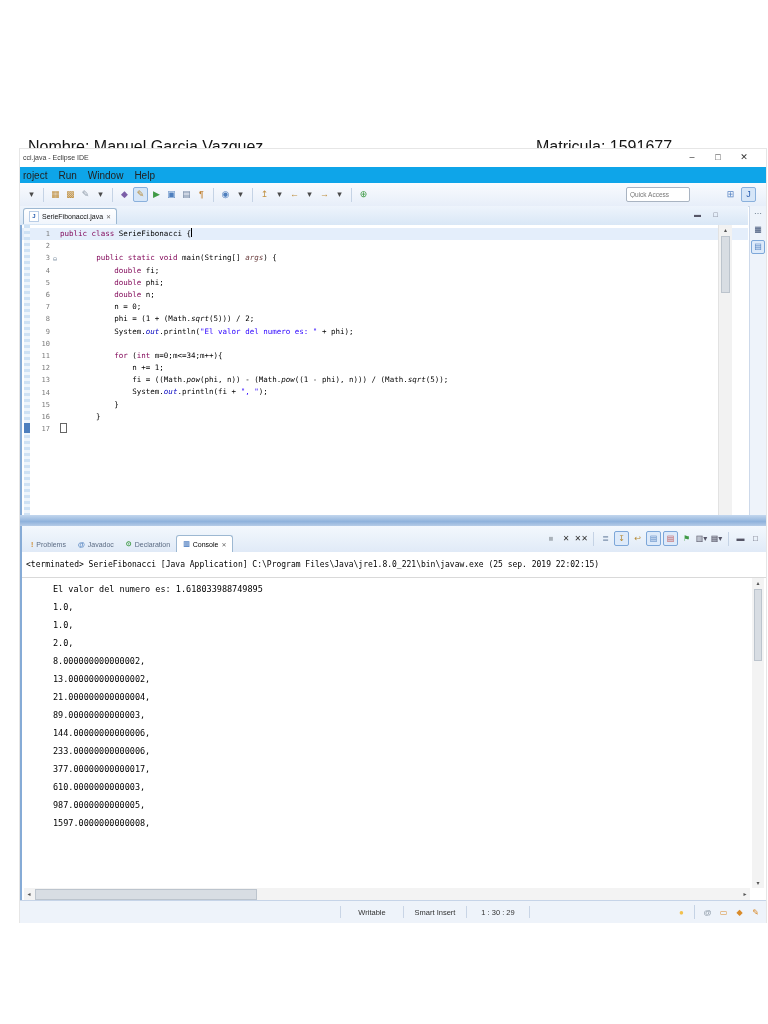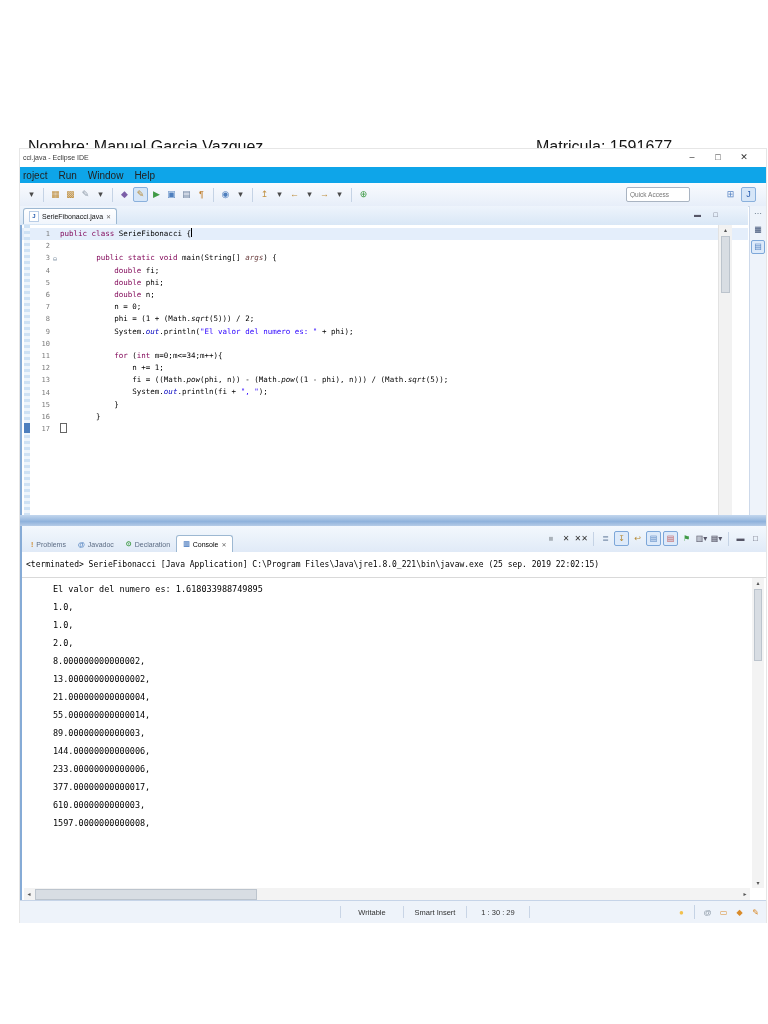--- a/index.html
+++ b/index.html
@@ -329,26 +329,26 @@
       </div>
       <div class="conheader">&lt;terminated&gt; SerieFibonacci [Java Application] C:\Program Files\Java\jre1.8.0_221\bin\javaw.exe (25 sep. 2019 22:02:15)</div>
       <div class="conout" id="con-out">
           <div class="conline">El valor del numero es: 1.618033988749895</div>
           <div class="conline">1.0,</div>
           <div class="conline">1.0,</div>
           <div class="conline">2.0,</div>
           <div class="conline">8.000000000000002,</div>
           <div class="conline">13.000000000000002,</div>
           <div class="conline">21.000000000000004,</div>
-          <div class="conline">55.000000000000014,</div>
           <div class="conline">89.00000000000003,</div>
           <div class="conline">144.00000000000006,</div>
           <div class="conline">233.00000000000006,</div>
           <div class="conline">377.00000000000017,</div>
           <div class="conline">610.0000000000003,</div>
+          <div class="conline">987.0000000000005,</div>
           <div class="conline">1597.0000000000008,</div>
         </div>
       <div class="con-vscroll">
         <span class="sarrow">▴</span>
         <div class="sthumb"></div>
         <span class="sarrow bottom">▾</span>
       </div>
       <div class="con-hscroll">
         <span class="harrow left">◂</span>
         <div class="hthumb"></div>

